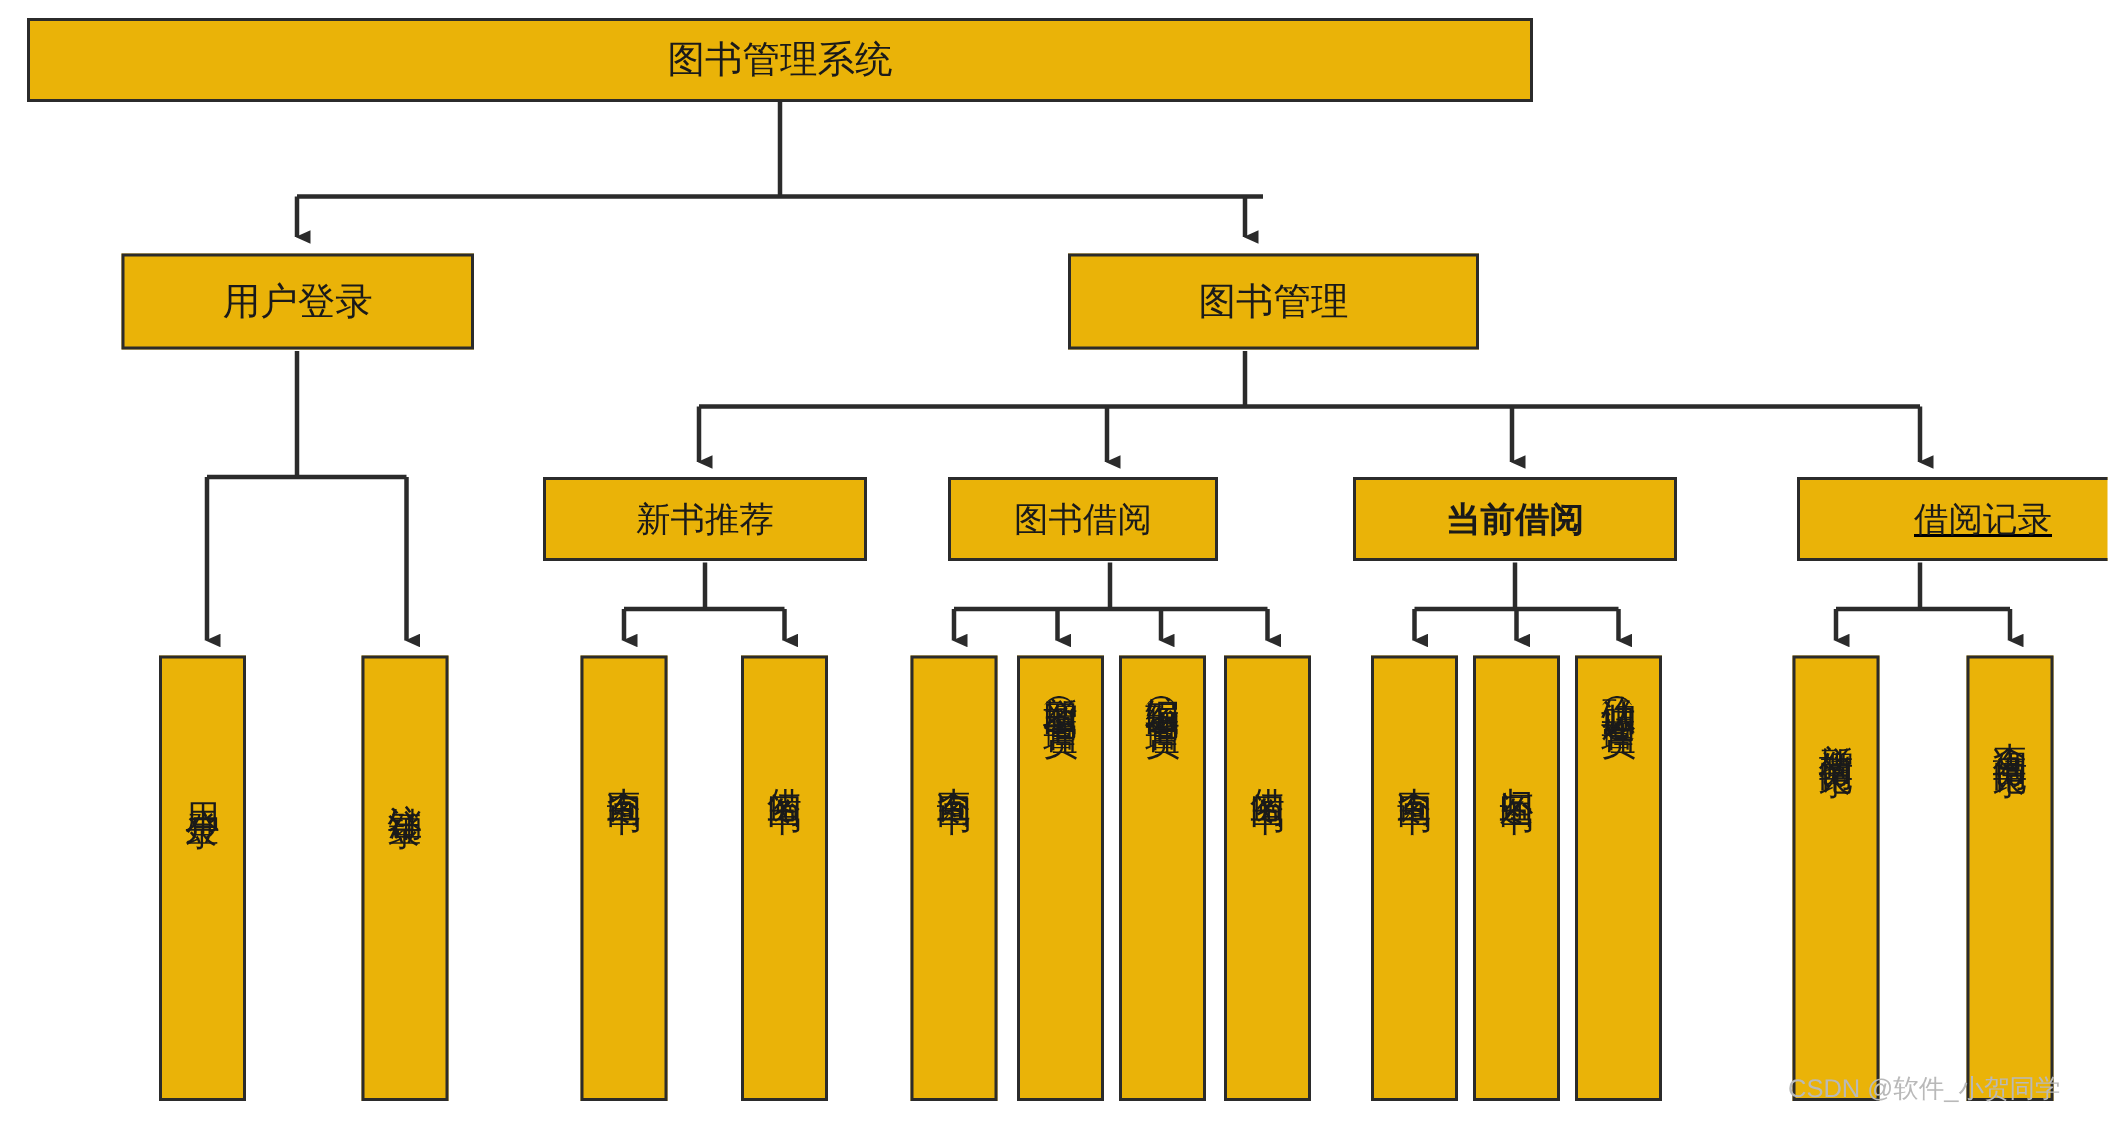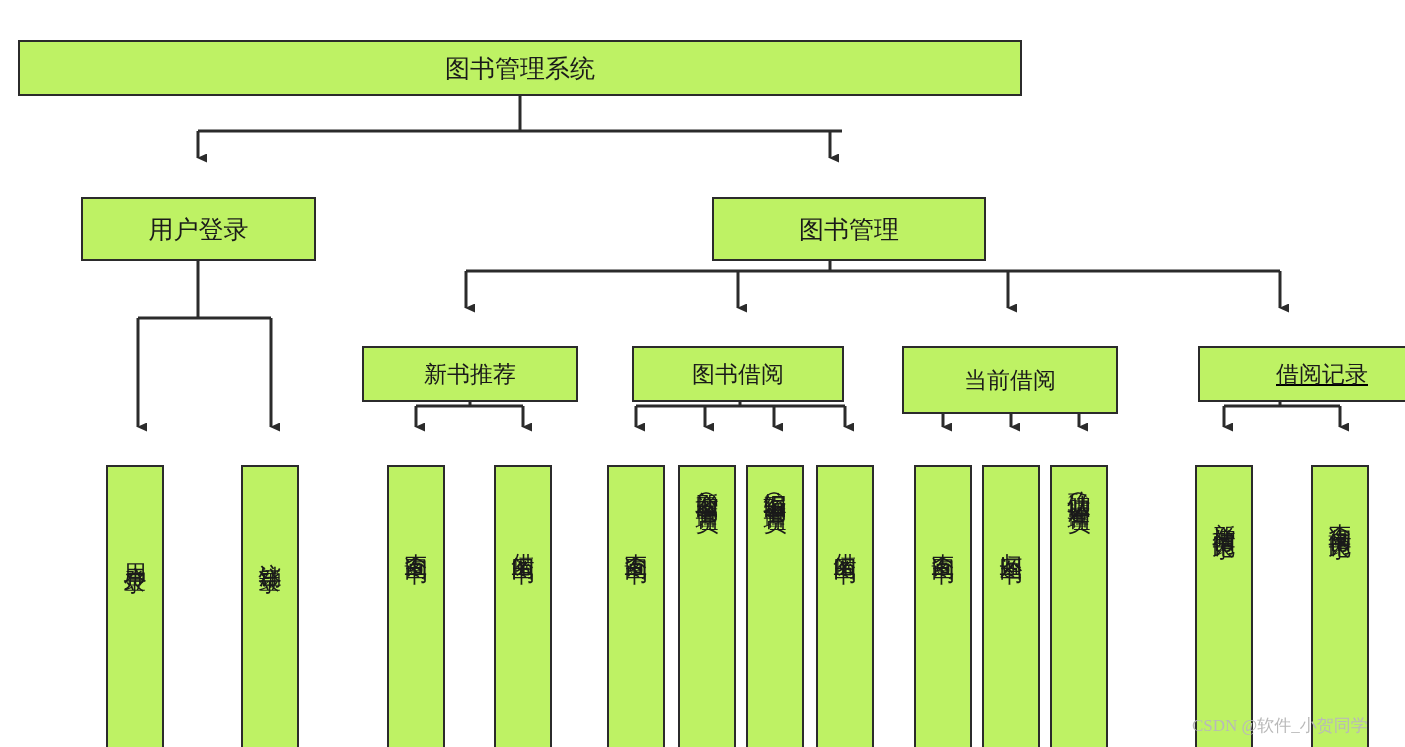--- a/index.html
+++ b/index.html
@@ -22,27 +22,26 @@
   svg#tree-svg {
     position: absolute;
     top: 0;
     left: 0;
     width: 1405px;
     height: 747px;
   }
   .node-box {
     position: absolute;
     box-sizing: border-box;
-    background: #bef264;
+    background: #eab308;
     border: 2px solid #2b2b2b;
     display: flex;
     align-items: center;
     justify-content: center;
     overflow: hidden;
-    margin-top: 28px;
   }
   .node-label {
     color: #1a1a1a;
     font-family: "Liberation Sans", "DejaVu Sans", sans-serif;
     white-space: pre-line;
     text-align: center;
     line-height: 1.05;
   }
   .node-root .node-label { font-size: 25px; }
   .node-l2 .node-label { font-size: 25px; }
@@ -59,21 +58,21 @@
     justify-content: center;
     padding-top: 12px;
   }
   .node-leaf.leaf-tall { padding-top: 8px; }
   #watermark {
     position: absolute;
     left: 1192px;
     top: 714px;
     font-size: 17px;
     color: #b9b9b9;
-    font-family: Liberation Serif, serif;
+    font-family: Liberation Sans, sans-serif;
     white-space: nowrap;
     pointer-events: none;
   }
 </style>
 </head>
 <body>
 
 <div id="diagram-root">
 
   <svg id="tree-svg" viewBox="0 0 1405 747" xmlns="http://www.w3.org/2000/svg">
@@ -134,24 +133,24 @@
   <div class="node-box node-l2" style="left:81px; top:169px; width:235px; height:64px;">
     <span class="node-label">用户登录</span>
   </div>
   <div class="node-box node-l2" style="left:712px; top:169px; width:274px; height:64px;">
     <span class="node-label">图书管理</span>
   </div>
 
   <div class="node-box node-l3" style="left:362px; top:318px; width:216px; height:56px;">
     <span class="node-label">新书推荐</span>
   </div>
-  <div class="node-box node-l3" style="left:632px; top:318px; width:212px; height:56px;">
+  <div class="node-box node-l3" style="left:632px; top:318px; width:180px; height:56px;">
     <span class="node-label">图书借阅</span>
   </div>
-  <div class="node-box node-l3" style="left:902px; top:318px; width:216px; height:68px;">
+  <div class="node-box node-l3" style="left:902px; top:318px; width:216px; height:56px;font-weight:bold;">
     <span class="node-label">当前借阅</span>
   </div>
   <div class="node-box node-l3" style="left:1198px; top:318px; width:248px; height:56px;text-decoration:underline;">
     <span class="node-label">借阅记录</span>
   </div>
 
   <div class="node-box node-leaf" style="left:106px; top:437px; width:58px; height:297px; padding-top:78px;">
     <span class="node-label">用户登录</span>
   </div>
   <div class="node-box node-leaf" style="left:241px; top:437px; width:58px; height:297px; padding-top:78px;">

